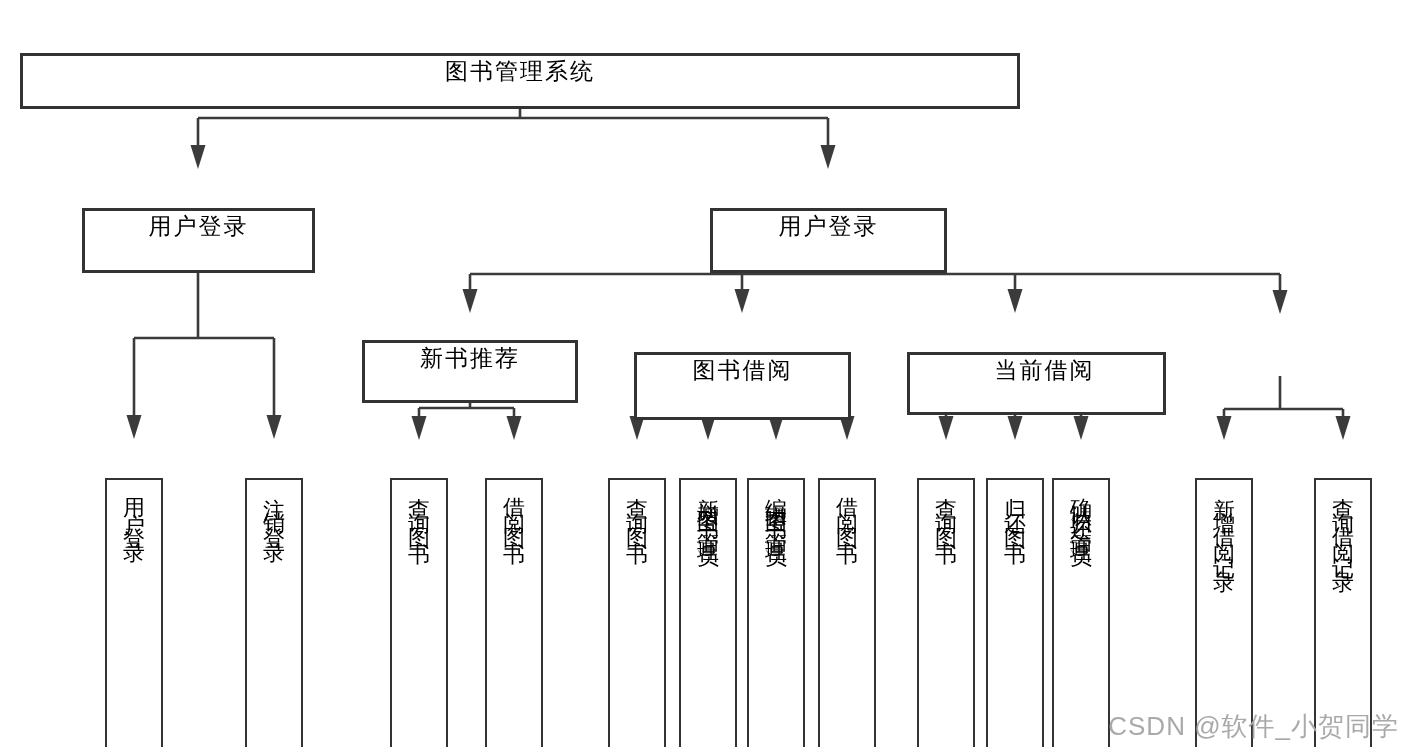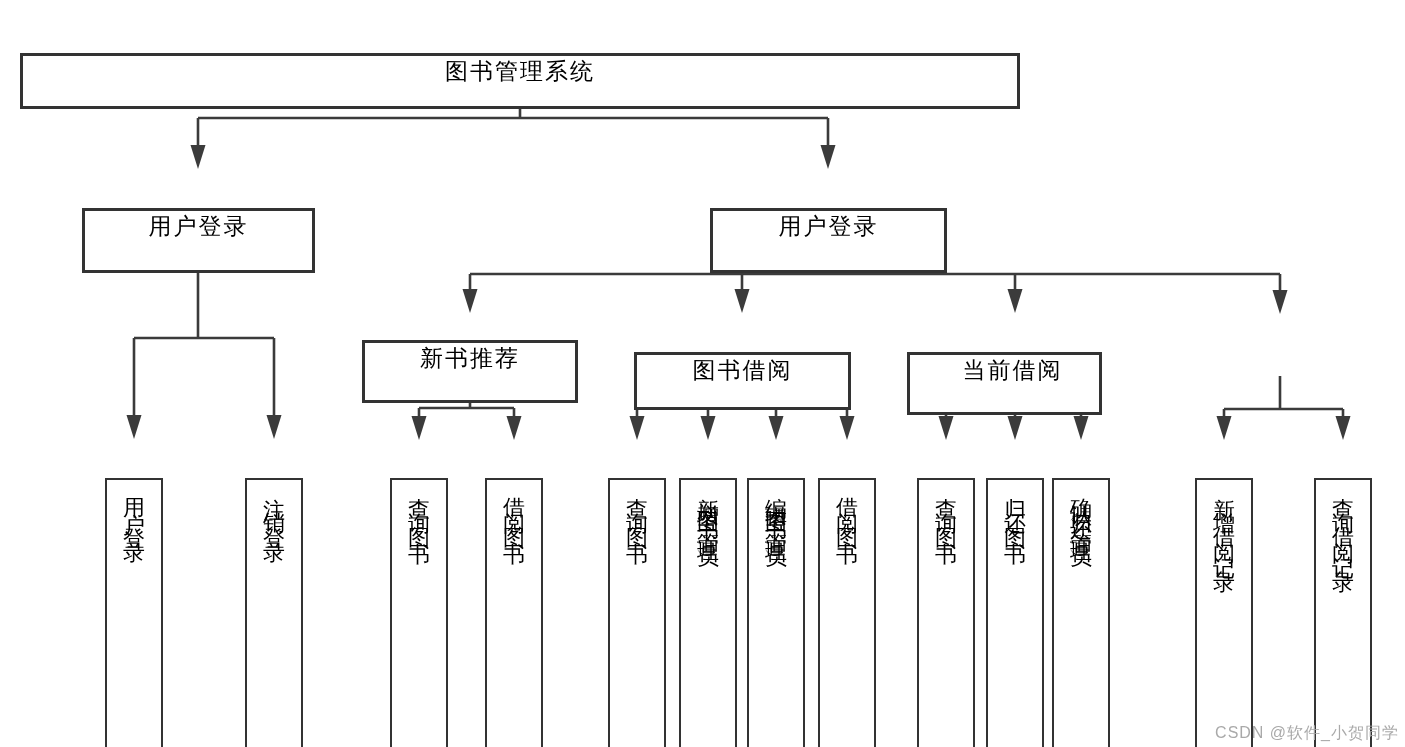--- a/index.html
+++ b/index.html
@@ -31,32 +31,32 @@
     writing-mode:vertical-rl;
     text-orientation:mixed;
     font-size:22px;
     letter-spacing:15px;
     line-height:1;
   }
   .v-tight{letter-spacing:7px;}
   .watermark{
     position:absolute;
     right:6px;bottom:3px;
-    font-size:16px;
+    font-size:26px;
     color:#a9a9a9;
     letter-spacing:1px;
     font-weight:500;
   }
   
   #n-root{left:20px;top:13px;width:1000px;height:56px;}
   #n-user-login{left:82px;top:168px;width:233px;height:65px;}
   #n-book-mgmt{left:710px;top:168px;width:237px;height:65px;}
   #n-new-book{left:362px;top:300px;width:216px;height:63px;}
-  #n-book-borrow{left:634px;top:312px;width:217px;height:58px;}
-  #n-cur-borrow{left:907px;top:312px;width:195px;height:63px;padding-left:16px;}
+  #n-book-borrow{left:634px;top:312px;width:217px;height:68px;}
+  #n-cur-borrow{left:907px;top:312px;width:259px;height:63px;padding-left:16px;}
   #n-records{left:1172px;top:313px;width:215px;height:63px;}
   #l-user-login{left:105px;top:438px;width:58px;height:298px;}
   #l-logout{left:245px;top:438px;width:58px;height:298px;}
   #l-nbr-query{left:390px;top:438px;width:58px;height:298px;}
   #l-nbr-borrow{left:485px;top:438px;width:58px;height:298px;}
   #l-bb-query{left:608px;top:438px;width:58px;height:298px;}
   #l-bb-add{left:679px;top:438px;width:58px;height:298px;}
   #l-bb-edit{left:747px;top:438px;width:58px;height:298px;}
   #l-bb-borrow{left:818px;top:438px;width:58px;height:298px;}
   #l-cb-query{left:917px;top:438px;width:58px;height:298px;}

